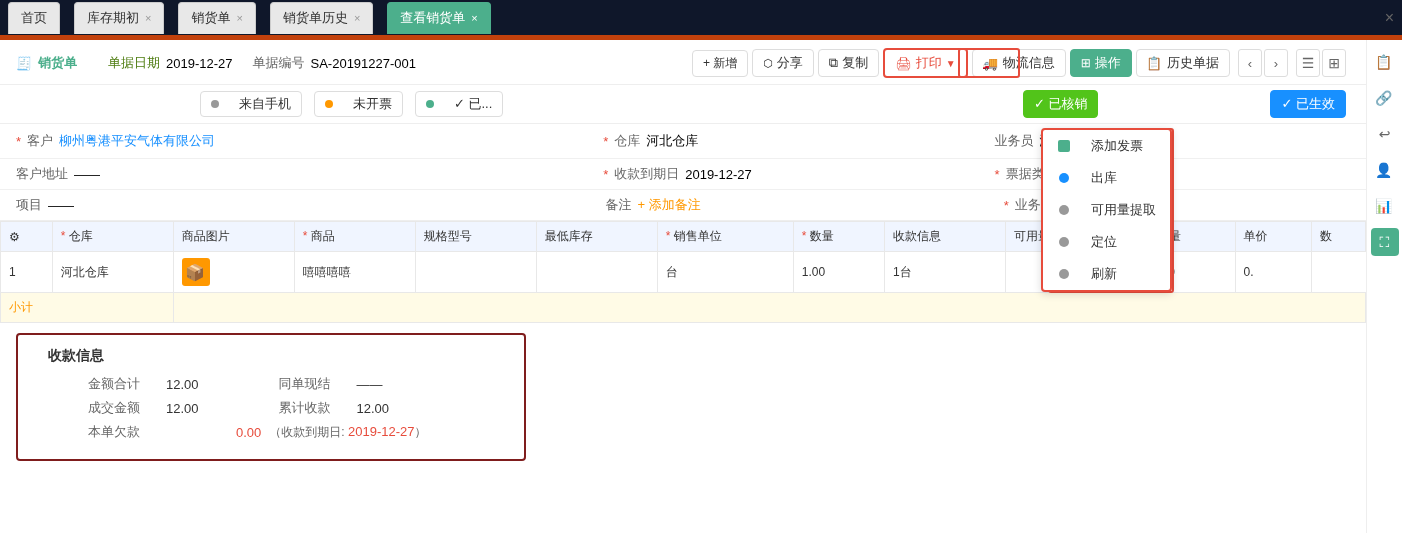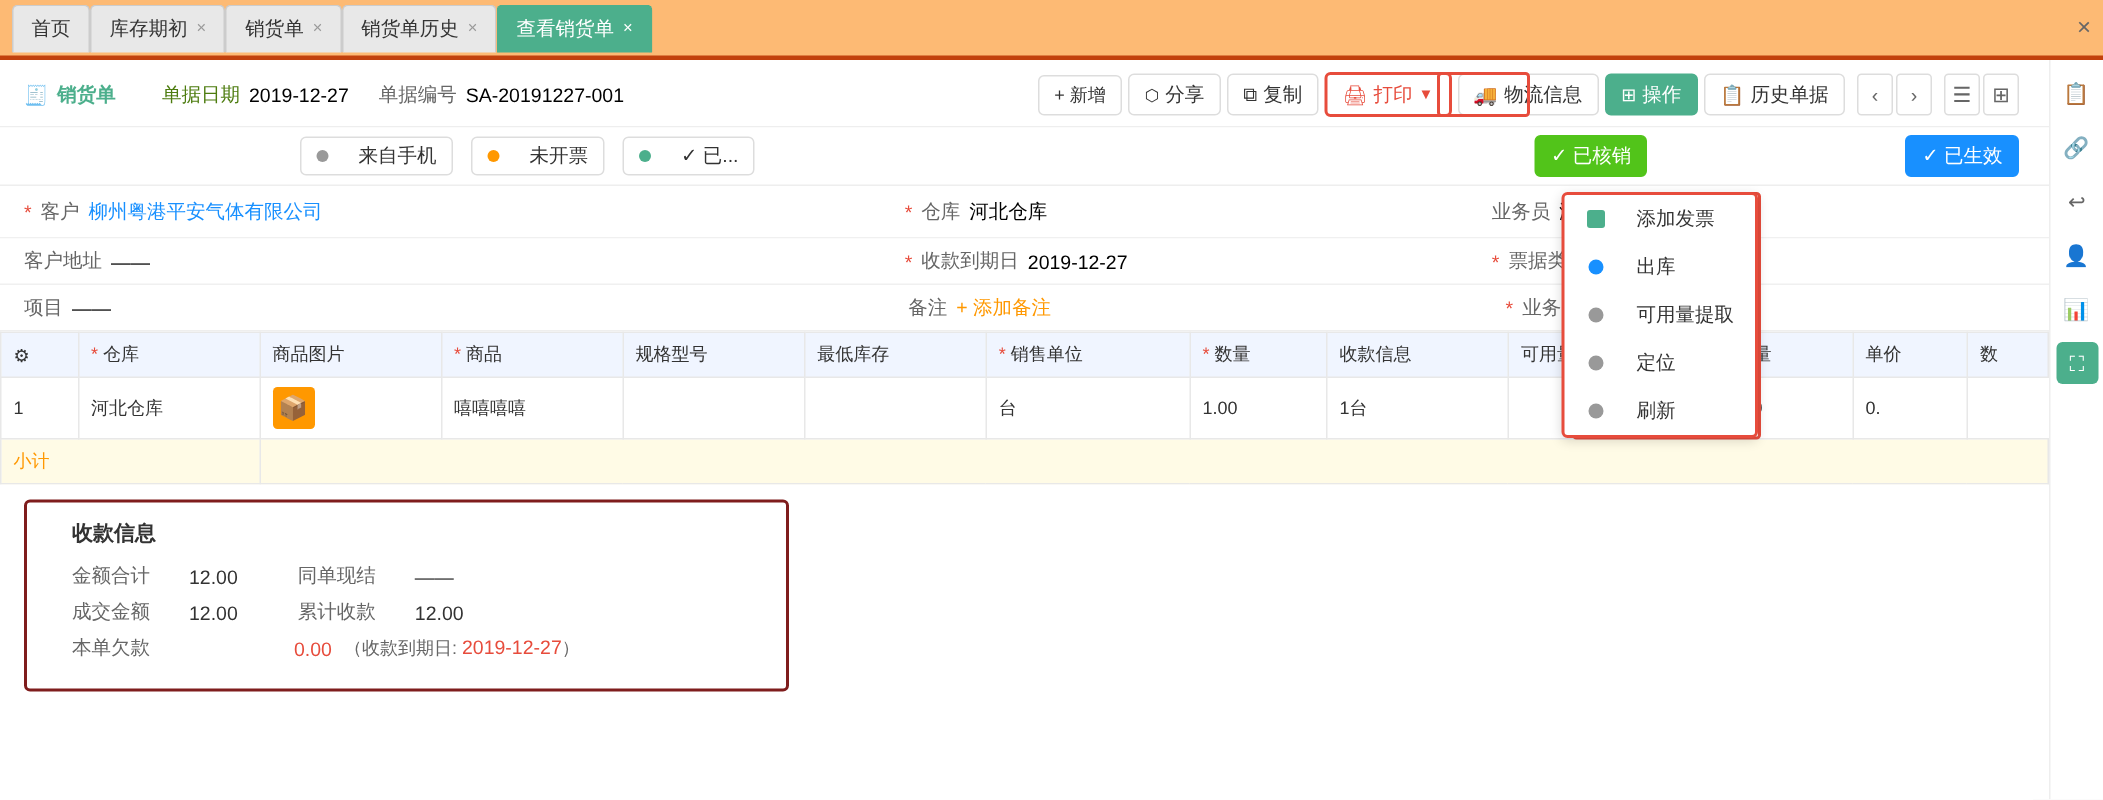--- a/index.html
+++ b/index.html
@@ -49,21 +49,21 @@
     .data-table td.subtotal { background: #fffbe6; color: #ff9800; }
     .product-img { width: 28px; height: 28px; background: #ff9800; border-radius: 3px; display: flex; align-items: center; justify-content: center; color: #fff; font-size: 16px; }
 
     
     .payment-section {
       margin: 10px 16px; border: 2px solid #7f1d1d; border-radius: 4px; padding: 12px 30px;
       max-width: 510px; background: #fff;
     }
     .payment-title { font-weight: bold; color: #333; margin-bottom: 10px; font-size: 14px; }
     .payment-row { display: flex; align-items: center; gap: 40px; margin-bottom: 6px; }
-    .payment-item { display: flex; align-items: center; gap: 8px; }
+    .payment-item { display: flex; align-items: center; gap: 8px; margin-left: 40px; }
     .payment-label { color: #666; min-width: 70px; }
     .payment-value { color: #333; }
     .payment-value.red { color: #e74c3c; }
 
     
     .dropdown-menu {
       position: absolute; top: 88px; right: 230px; background: #fff;
       border: 2px solid #e74c3c; border-radius: 4px; z-index: 100;
       min-width: 120px; box-shadow: 0 2px 8px rgba(0,0,0,0.15);
     }
@@ -87,21 +87,21 @@
       cursor: pointer; color: #666; border-radius: 4px; font-size: 14px;
     }
     .right-btn.active { background: #4caf8c; color: #fff; }
 
     .view-toggle { display: flex; gap: 2px; margin-left: 4px; }
     .view-btn { width: 24px; height: 28px; display: flex; align-items: center; justify-content: center; border: 1px solid #ddd; border-radius: 3px; cursor: pointer; color: #666; font-size: 14px; }
   </style>
 </head>
 <body>
 
-<div style="display:flex; align-items:center; background:#fdba74; border-bottom:3px solid #c2410c; height:40px; padding:0 8px; gap:0; position:relative;">
+<div style="display:flex; align-items:center; background:#0f172a; border-bottom:5px solid #c2410c; height:40px; padding:0 8px; gap:14px; position:relative;">
   <div class="tab">
     <span>首页</span>
   </div>
   <div class="tab">
     <span>库存期初</span>
     <span class="close">×</span>
   </div>
   <div class="tab">
     <span>销货单</span>
     <span class="close">×</span>

